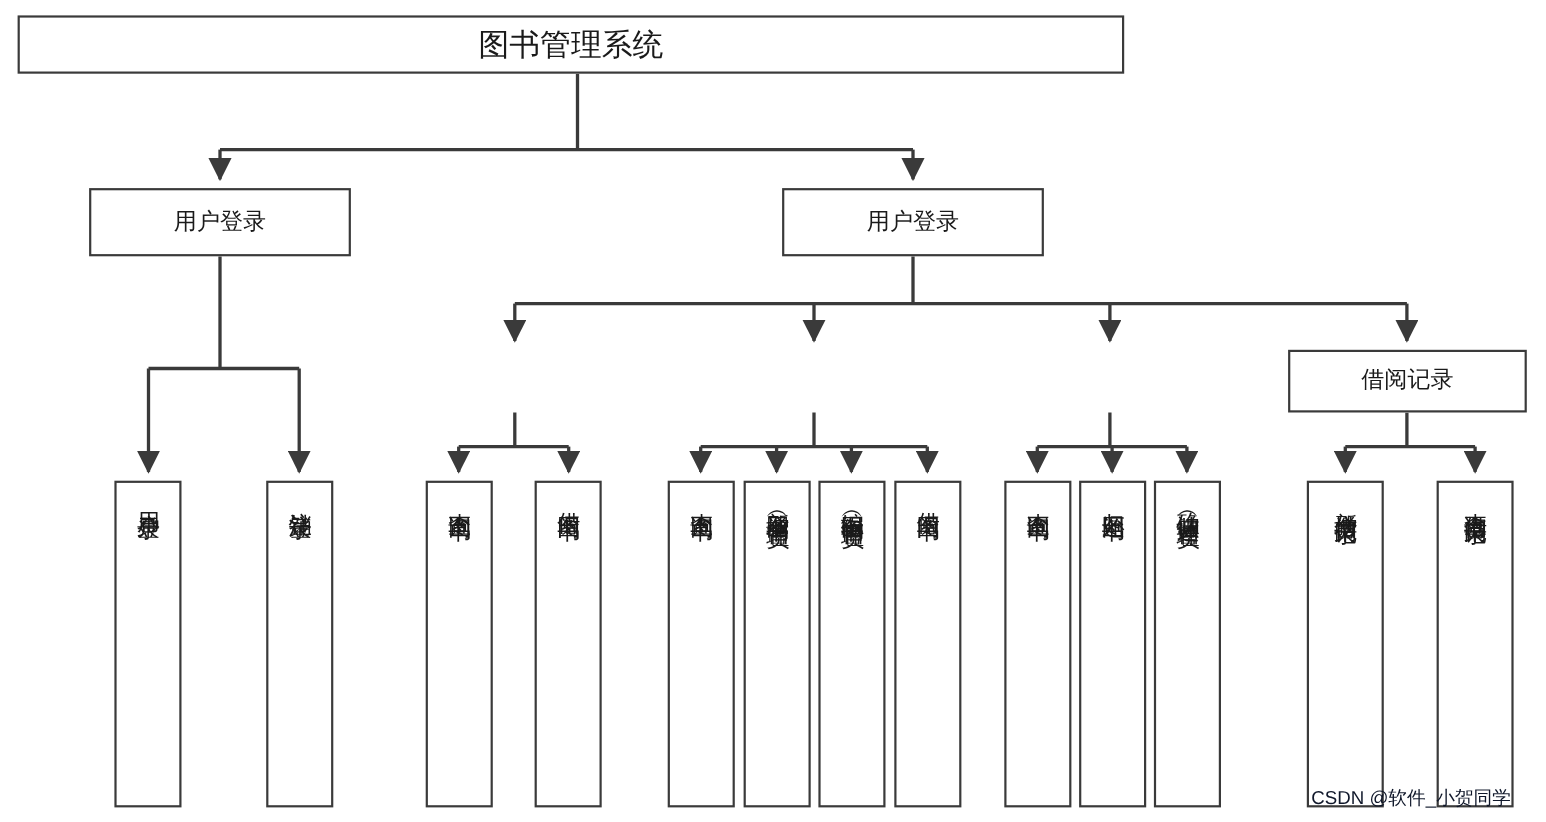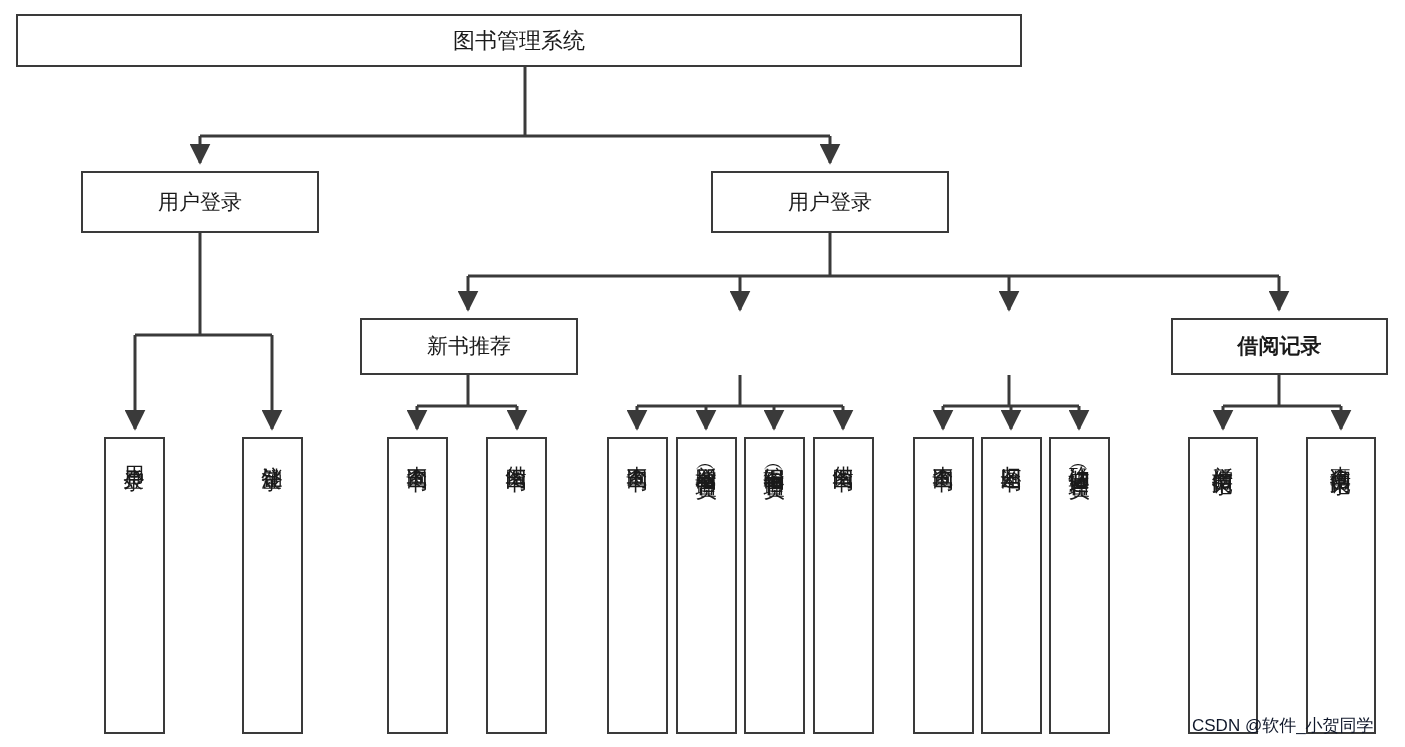--- a/index.html
+++ b/index.html
@@ -37,21 +37,21 @@
   .node .label {
     color: #1a1a1a;
     text-align: center;
     line-height: 1.18;
     white-space: nowrap;
   }
   .node.horiz .label {
     font-size: 21px;
   }
   .node.root .label {
-    font-size: 22px;
+    font-size: 28px;
   }
   .node.leaf {
     align-items: flex-start;
     padding-top: 10px;
   }
   .node.leaf .label {
     writing-mode: vertical-rl;
     text-orientation: upright;
     font-size: 21px;
     letter-spacing: 2px;
@@ -125,24 +125,21 @@
     <span class="label">图书管理系统</span>
   </div>
 
   <div class="node horiz" style="left:81px; top:171px; width:238px; height:62px;">
     <span class="label">用户登录</span>
   </div>
   <div class="node horiz" style="left:711px; top:171px; width:238px; height:62px;">
     <span class="label">用户登录</span>
   </div>
 
-  <div class="node horiz" style="left:360px; top:318px; width:218px; height:57px;">
-    <span class="label">新书推荐</span>
-  </div>
-  <div class="node horiz" style="left:1171px; top:318px; width:217px; height:57px;font-weight:bold;">
+  <div class="node horiz" style="left:1171px; top:318px; width:217px; height:57px;">
     <span class="label">借阅记录</span>
   </div>
 
   <div class="node leaf" style="left:104px; top:437px; width:61px; height:297px;">
     <span class="label">用户登录</span>
   </div>
   <div class="node leaf" style="left:242px; top:437px; width:61px; height:297px;">
     <span class="label">注销登录</span>
   </div>
 

